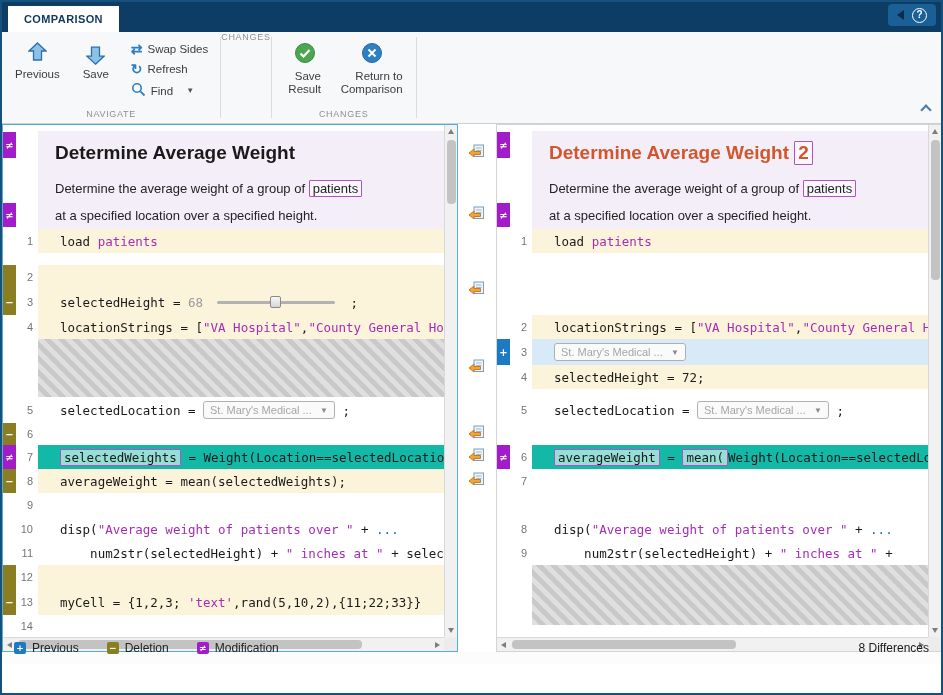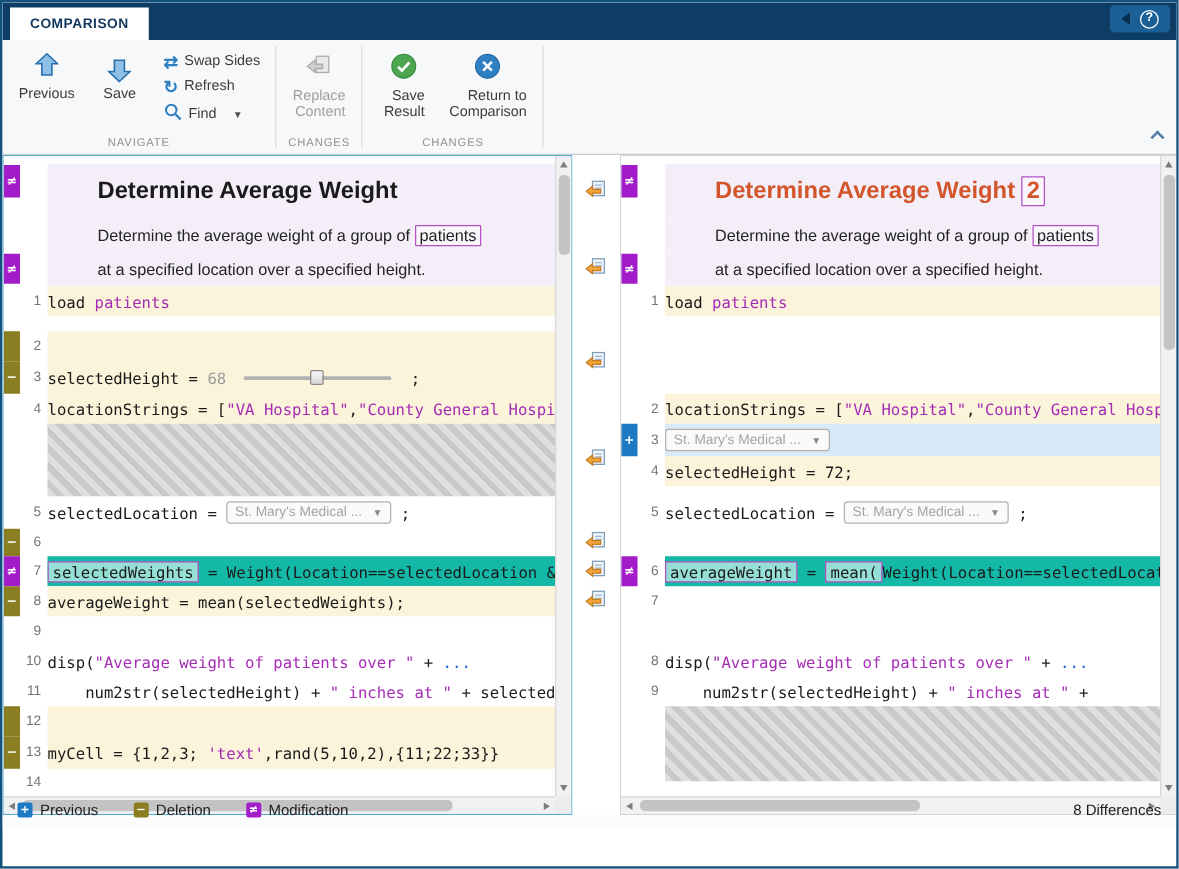--- a/index.html
+++ b/index.html
@@ -55,22 +55,22 @@
   .pane.leftp  { border:1px solid #56aecf; }
   .pane.rightp { border:1px solid #d4d4d4; border-right:none; }
   .editor { overflow:hidden; background:#fff; display:flex; flex-direction:column; }
   
   .row { display:flex; flex-shrink:0; }
   .row .mcol { width:13px; flex-shrink:0; display:flex; justify-content:center; }
   .row .ncol { width:22px; flex-shrink:0; display:flex; align-items:center; justify-content:flex-end;
                padding-right:5px; font-size:11px; color:#757575; }
   .row .ccol { flex:1; display:flex; align-items:center; overflow:hidden; white-space:pre;
                font-family:"DejaVu Sans Mono", monospace; font-size:12.5px; color:#1a1a1a; }
-  .row.code .ccol { }
-  .row.heading .ccol, .row.para .ccol { padding-left:40px; font-family:"Liberation Sans",sans-serif; }
+  .row.code .ccol { padding-left:22px; }
+  .row.heading .ccol, .row.para .ccol { padding-left:17px; font-family:"Liberation Sans",sans-serif; }
   .row.heading .ccol { font-size:19px; font-weight:bold; }
   .row.para .ccol { font-size:13px; color:#232323; }
   .bg-text .ccol { background:#f4eef9; }
   .bg-code .ccol { background:#fbf3da; }
   .bg-mod  .ccol { background:#14b8a6; }
   .bg-ins  .ccol { background:#d8e9f8; }
   .ccol.hatch { background:repeating-linear-gradient(45deg,#dfdfdf 0 5px,#c9c9c9 5px 10px); }
   .mark { width:13px; height:100%; display:flex; align-items:center; justify-content:center;
           color:#fff; font:bold 10px "DejaVu Sans",sans-serif; }
   .row.heading .mark { height:26px; margin-top:1px; }
@@ -167,31 +167,20 @@
             <span>Find</span>
             <span class="find-caret">▼</span>
           </div>
         </div>
       </div>
       <div class="tb-label">NAVIGATE</div>
     </div>
     <div class="tb-div"></div>
 
     <div class="tb-group">
-      <div class="tb-buttons">
-        <div class="bigbtn disabled">
-          <span>
-            <svg width="22" height="22" viewBox="0 0 22 22">
-                <rect x="9" y="3" width="10" height="13" fill="#e8e8e8" stroke="#adadad"></rect>
-                <path d="M2 11 L8 6 v3.2 H14 v3.6 H8 V16 Z" fill="#cfcfcf" stroke="#a8a8a8"></path>
-              </svg>
-          </span>
-          <span><span>Replace</span><br><span>Content</span></span>
-        </div>
-      </div>
       <div class="tb-label">CHANGES</div>
     </div>
     <div class="tb-div"></div>
 
     <div class="tb-group">
       <div class="tb-buttons">
         <div class="bigbtn">
           <span>
             <svg width="22" height="22">
                 <circle cx="11" cy="11" r="9.5" fill="#4ca64f" stroke="#3c8c40"></circle>

